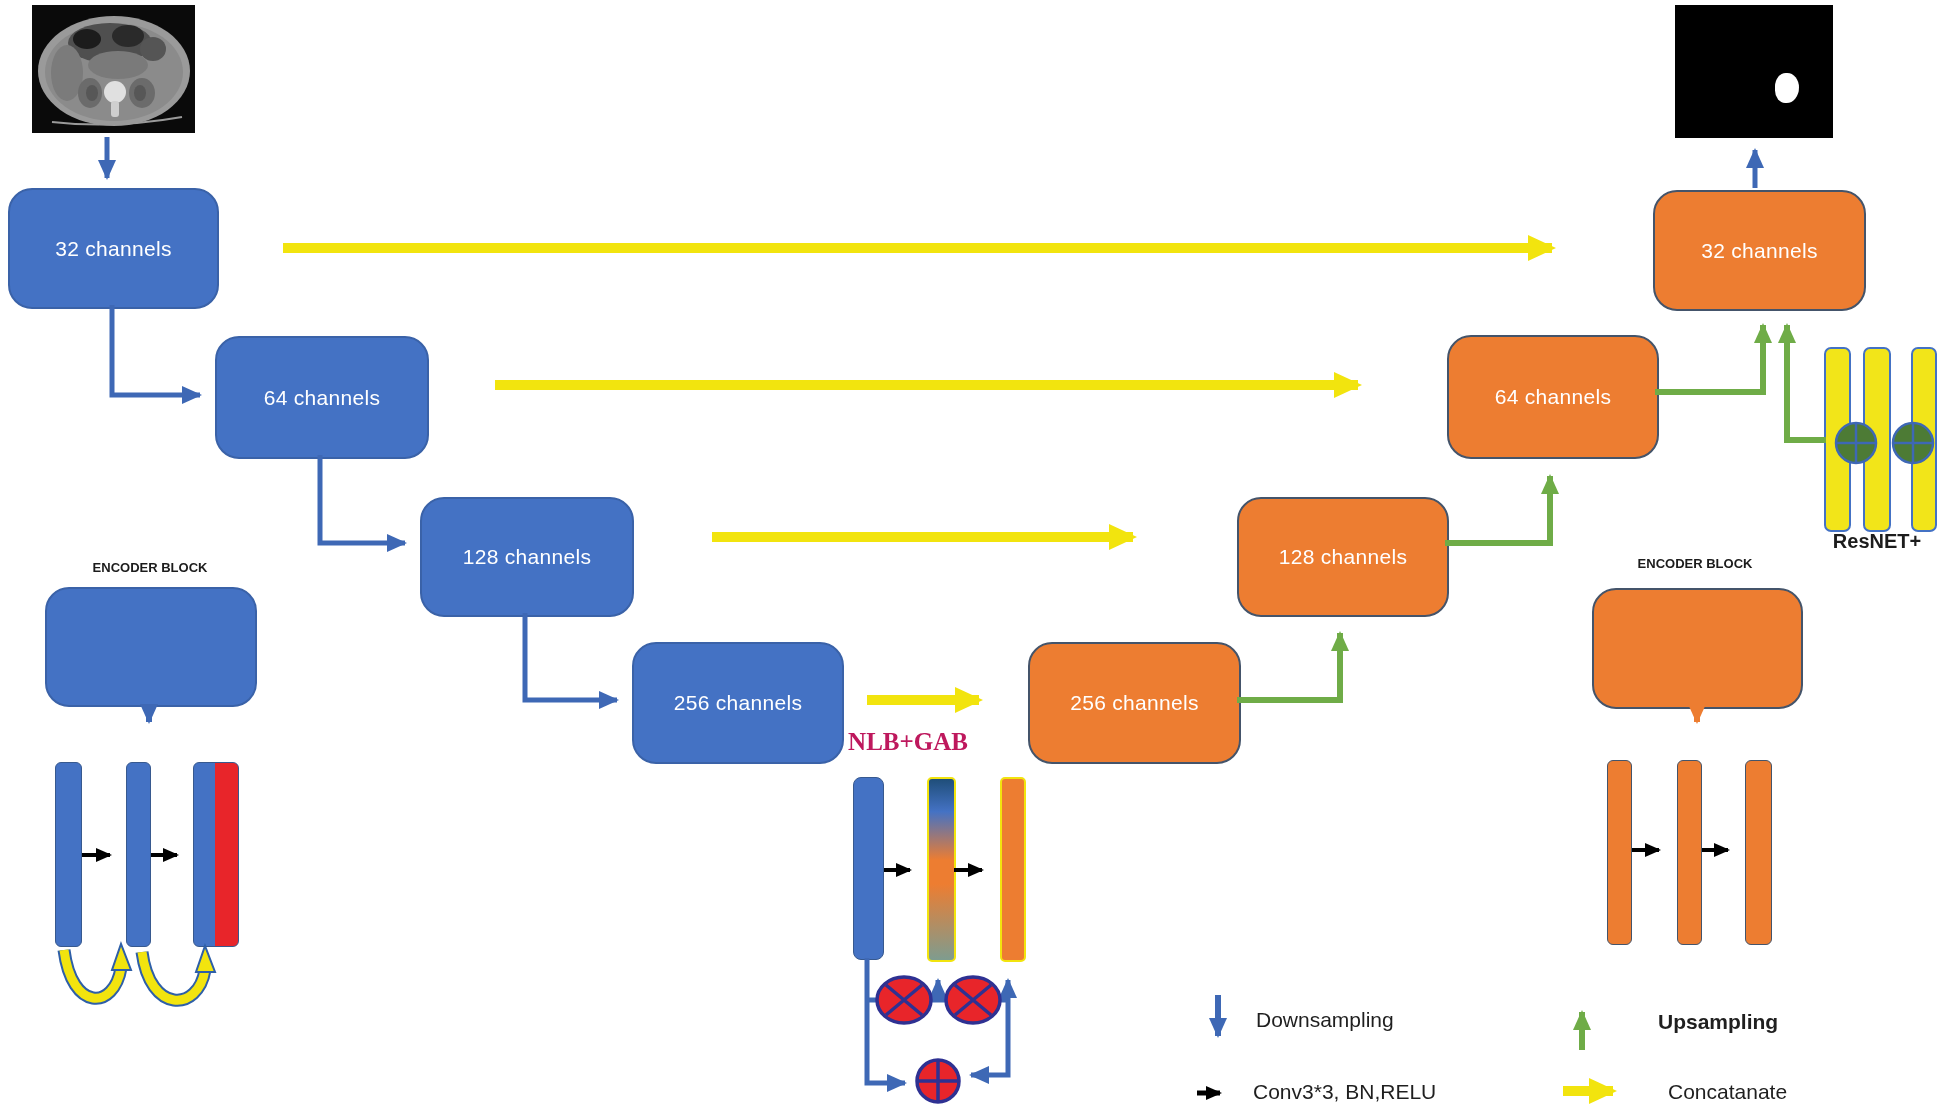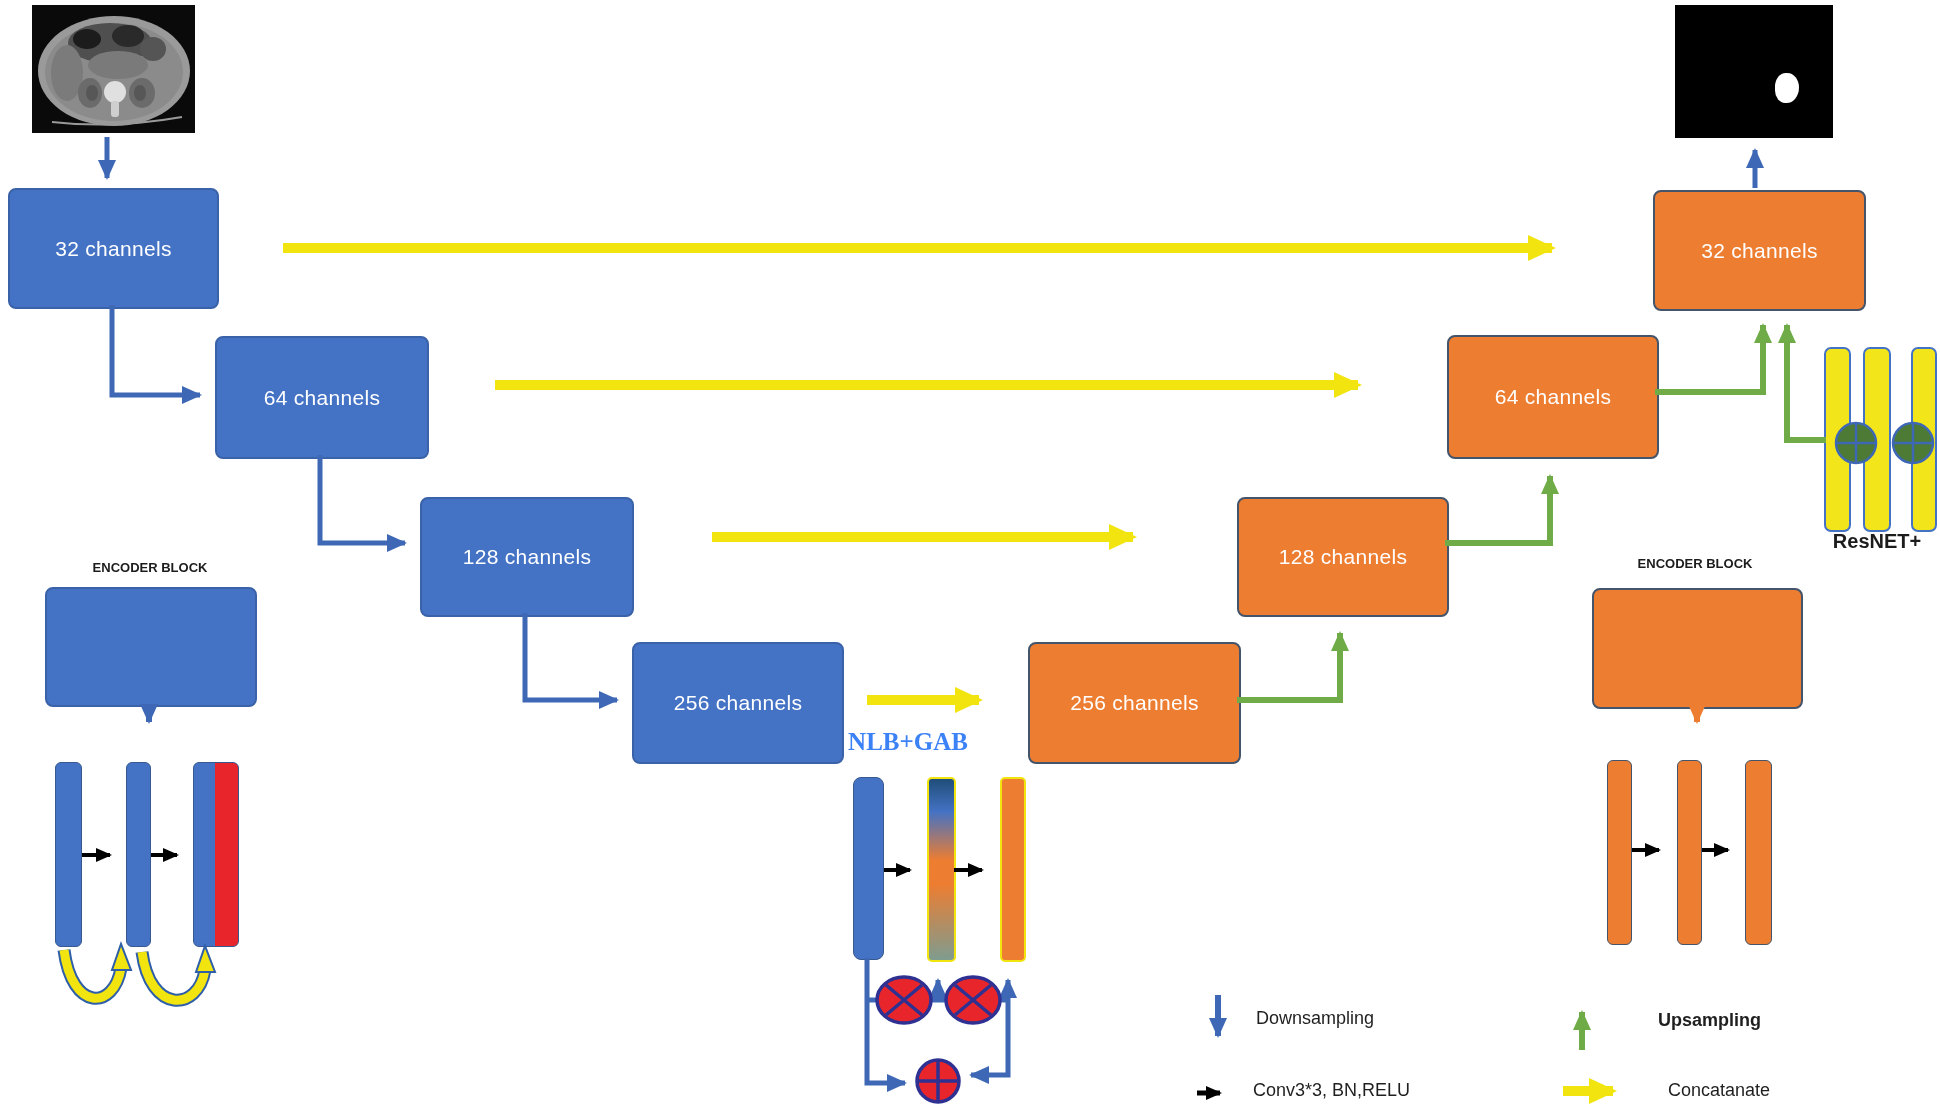--- a/index.html
+++ b/index.html
@@ -1,25 +1,25 @@
 <!DOCTYPE html>
 <html><head>
 <meta charset="utf-8">
 <style>
   html,body{margin:0;padding:0;background:#ffffff;}
   #canvas{position:relative;width:1940px;height:1108px;background:#ffffff;overflow:hidden;
           font-family:"Liberation Sans",sans-serif;}
   .chbox{position:absolute;display:flex;align-items:center;justify-content:center;
-         color:#ffffff;font-size:21px;border-radius:8px;letter-spacing:.3px;}
+         color:#ffffff;font-size:21px;border-radius:24px;letter-spacing:.3px;}
   .blue-box{background:#4472C4;border:2px solid #3A62A8;}
   .orange-box{background:#ED7D31;border:2px solid #44546A;}
   .blk-label{position:absolute;color:#1c1c1c;font-weight:bold;font-size:13px;text-align:center;}
-  .serif-label{position:absolute;color:#3b82f6;font-weight:bold;font-size:25px;text-align:center;
+  .serif-label{position:absolute;color:#be185d;font-weight:bold;font-size:25px;text-align:center;
                font-family:"Liberation Serif",serif;}
-  .legend-label{position:absolute;color:#1f1f1f;font-size:18px;}
+  .legend-label{position:absolute;color:#1f1f1f;font-size:21px;}
   .bar{position:absolute;border-radius:6px;}
   svg.overlay{position:absolute;left:0;top:0;}
   .imgframe{position:absolute;background:#000;}
   .maskblob{position:absolute;background:#fff;border-radius:48% 52% 55% 45%;}
 </style>
 </head>
 <body>
 
 <div id="canvas">
 

